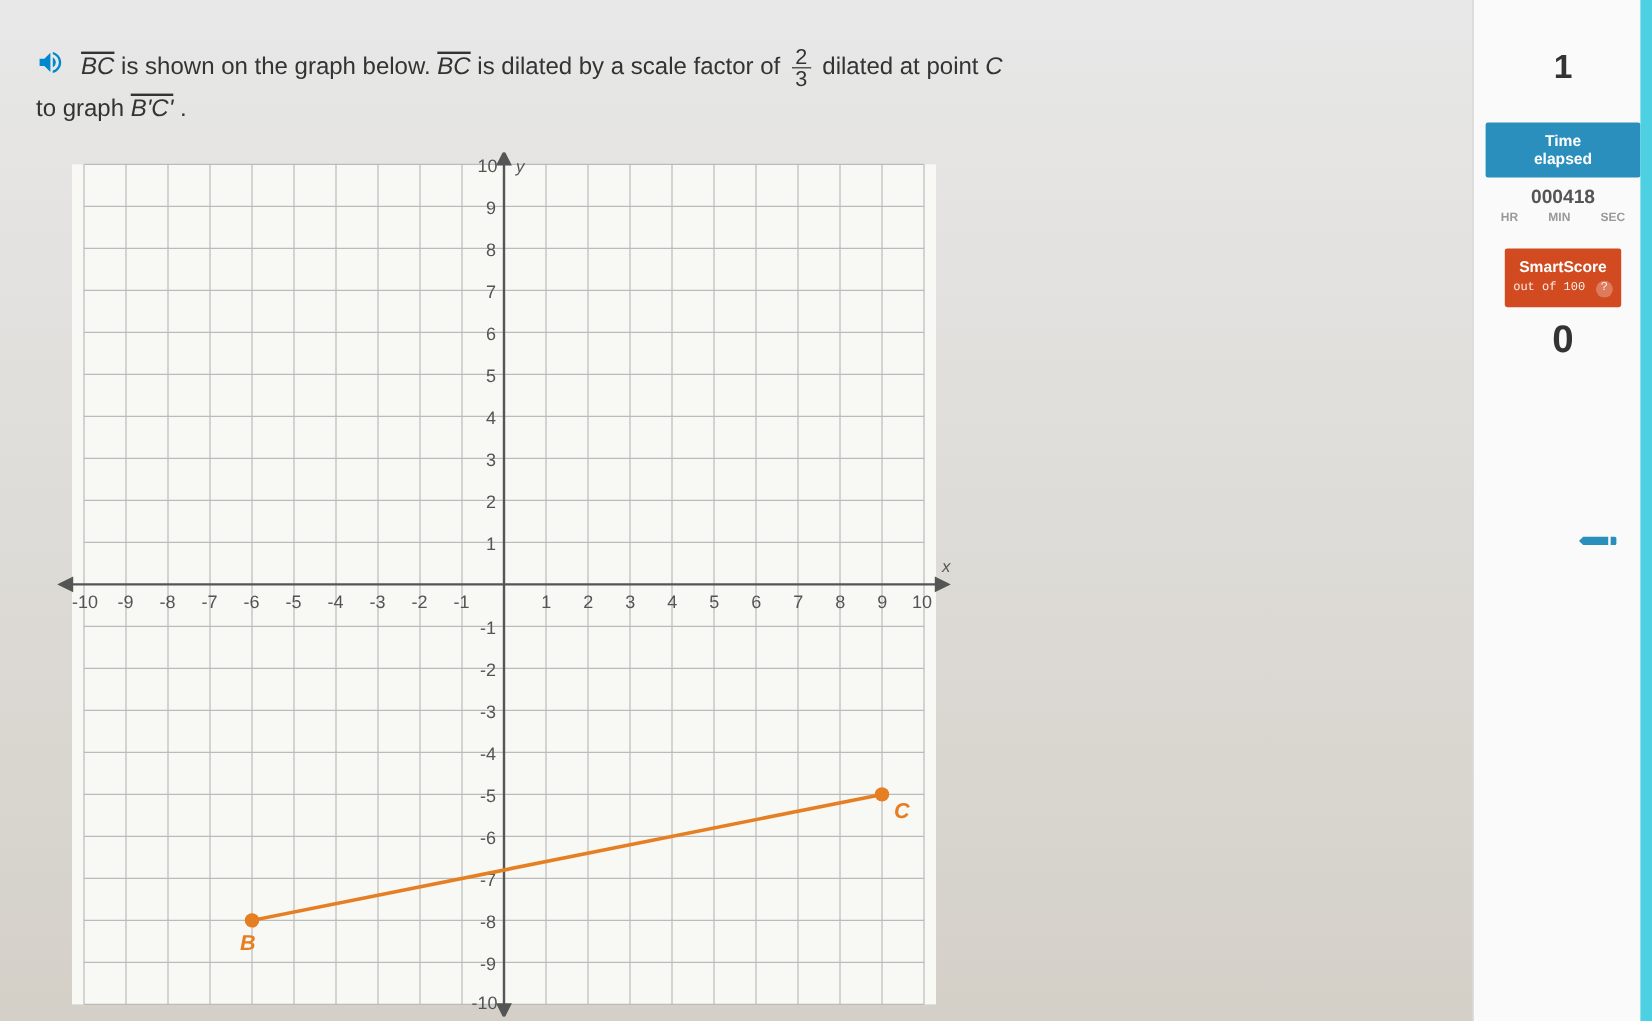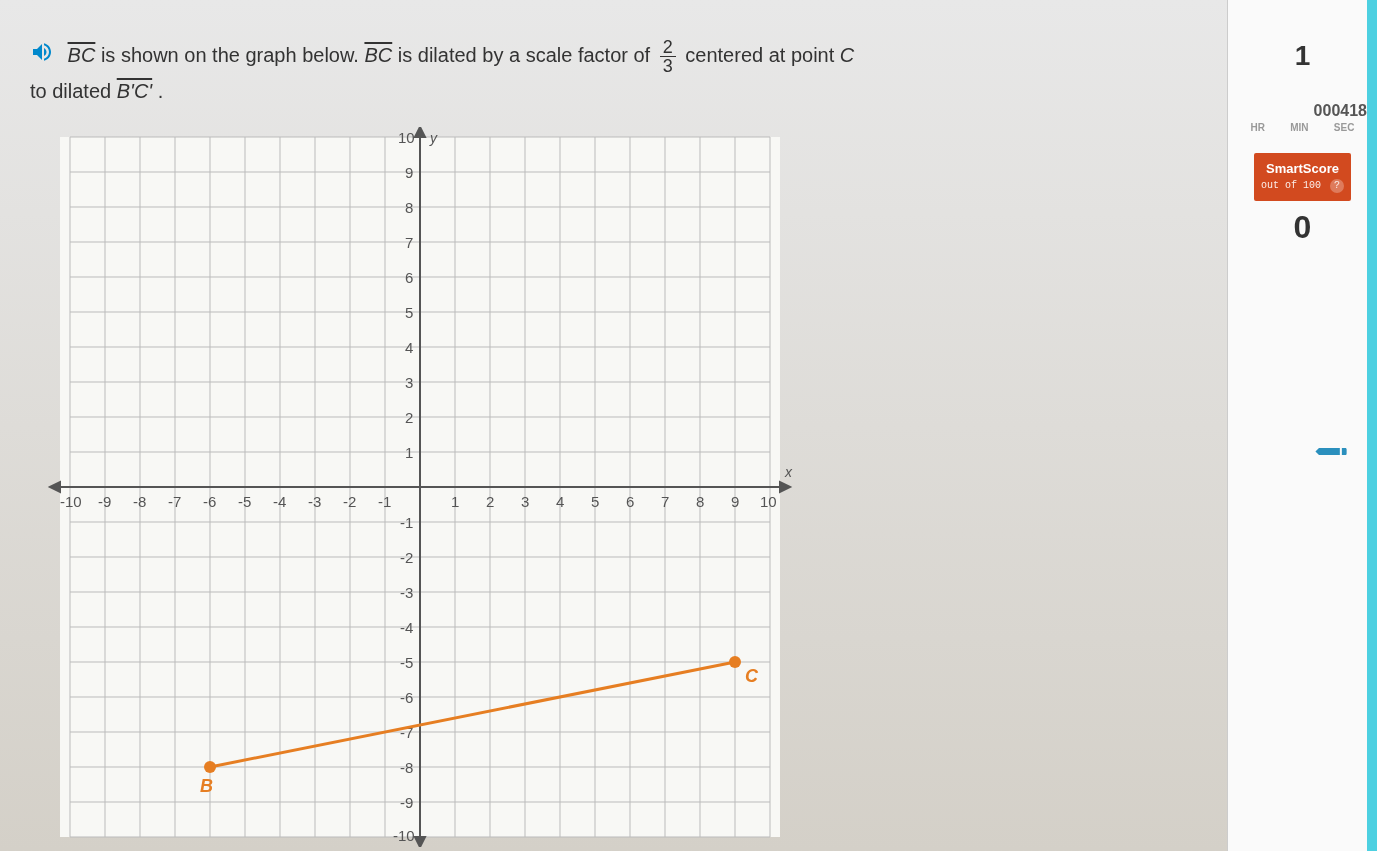--- a/index.html
+++ b/index.html
@@ -74,21 +74,21 @@
       background: #2a8fbd;
       color: white;
       padding: 8px 4px;
       font-size: 13px;
       font-weight: bold;
       margin: 0 10px 8px;
       border-radius: 2px;
     }
     .timer-row {
       display: flex;
-      justify-content: flex-end;
+      justify-content: center;
       margin: 0 10px 2px;
       font-size: 16px;
       font-weight: bold;
       color: #555;
     }
     .timer-labels {
       display: flex;
       justify-content: space-around;
       margin: 0 10px 20px;
       font-size: 10px;
@@ -149,24 +149,24 @@
         </svg>
     </span>
     <span class="overline">BC</span>
     <span> is shown on the graph below. </span>
     <span class="overline">BC</span>
     <span> is dilated by a scale factor of</span>
     <span class="fraction">
       <span class="num">2</span>
       <span class="den">3</span>
     </span>
-    <span> centered at point </span>
+    <span> dilated at point </span>
     <span class="italic">C</span>
     <br>
-    <span> to dilated </span>
+    <span> to graph </span>
     <span class="overline">B'C'</span>
     <span>.</span>
   </div>
 
   <div class="graph-container">
     <svg class="graph-svg" viewBox="0 0 780 720">
 
       <g>
         <rect x="30" y="10" width="720" height="700" fill="#f8f8f5" stroke="none"></rect>
       </g>
@@ -273,20 +273,21 @@
       <circle cx="180" cy="640" r="6" fill="#e67e22"></circle>
       <circle cx="705" cy="535" r="6" fill="#e67e22"></circle>
       <text x="170" y="665" font-size="18" fill="#e67e22" font-weight="bold" font-style="italic">B</text>
       <text x="715" y="555" font-size="18" fill="#e67e22" font-weight="bold" font-style="italic">C</text>
     </svg>
   </div>
 </div>
 
 <div class="sidebar">
   <div class="question-num">1</div>
+  <div class="time-box">Time<br>elapsed</div>
   <div class="timer-row">
     <span>00</span>
     <span>04</span>
     <span>18</span>
   </div>
   <div class="timer-labels">
     <span>HR</span>
     <span>MIN</span>
     <span>SEC</span>
   </div>

